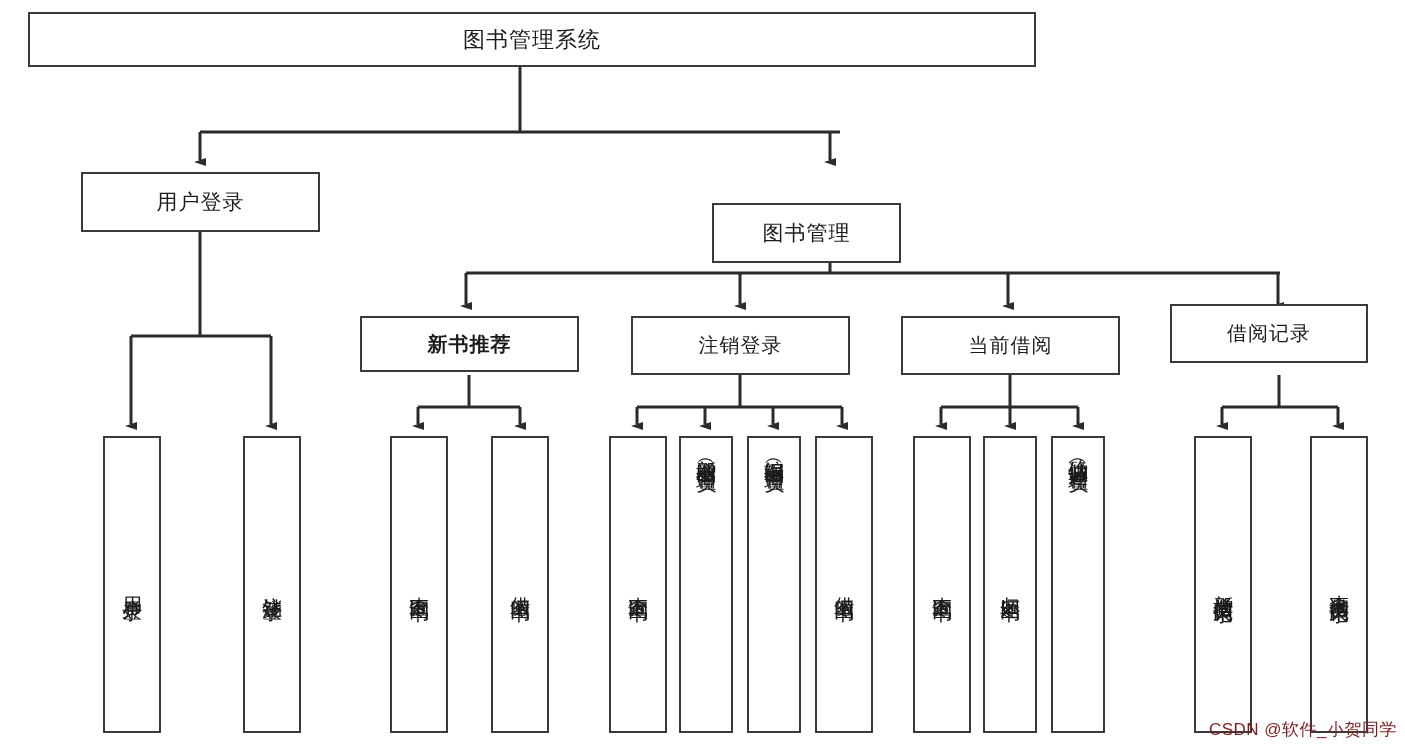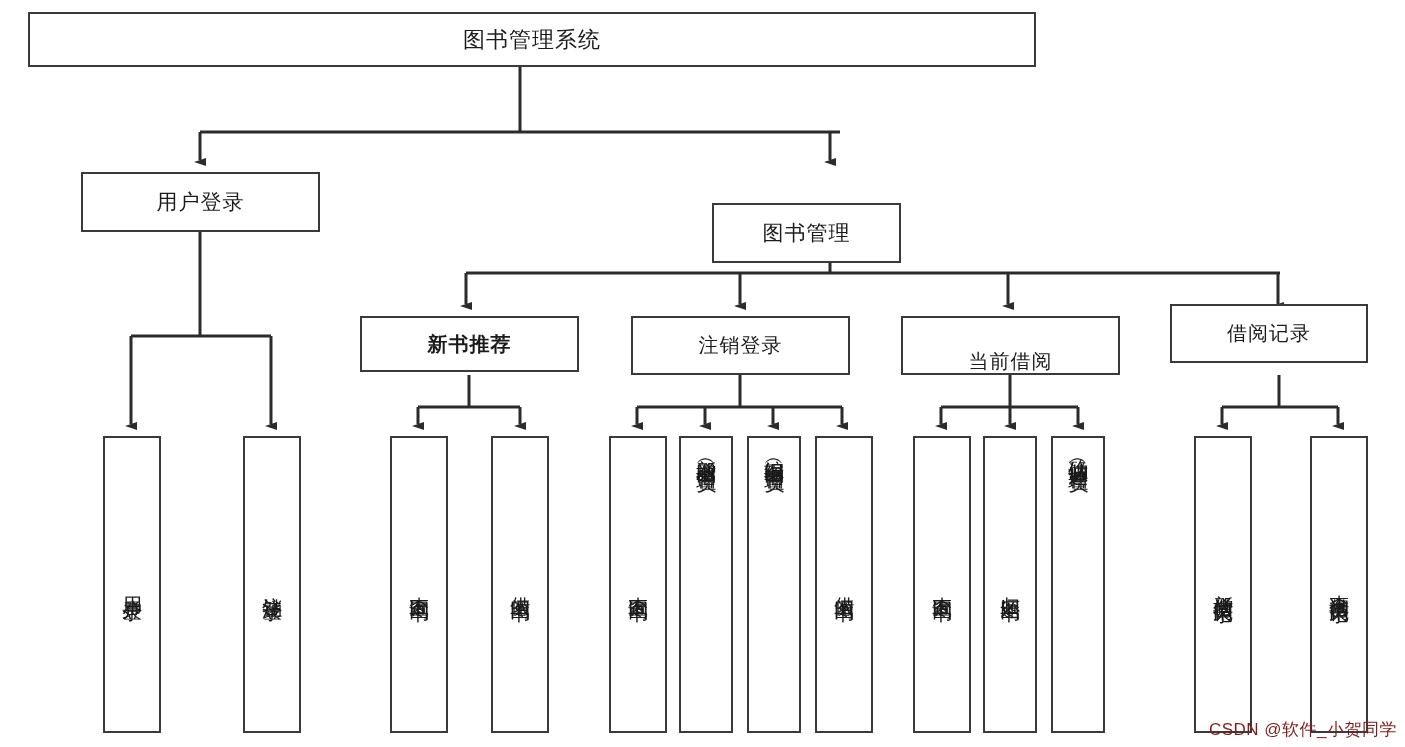--- a/index.html
+++ b/index.html
@@ -153,21 +153,21 @@
   </div>
 
   <div class="node lvl3" style="left:360px; top:316px; width:219px; height:56px;font-weight:bold;">
     <span class="label">新书推荐</span>
   </div>
 
   <div class="node lvl3" style="left:631px; top:316px; width:219px; height:59px;">
     <span class="label">注销登录</span>
   </div>
 
-  <div class="node lvl3" style="left:901px; top:316px; width:219px; height:59px;align-items:flex-end;">
+  <div class="node lvl3" style="left:901px; top:316px; width:219px; height:59px;">
     <span class="label">当前借阅</span>
   </div>
 
   <div class="node lvl3" style="left:1170px; top:304px; width:198px; height:59px;">
     <span class="label">借阅记录</span>
   </div>
 
   <div class="leaf centered" style="left:103px; top:436px; width:58px; height:297px;">
     <span class="vlabel">用户登录</span>
   </div>

